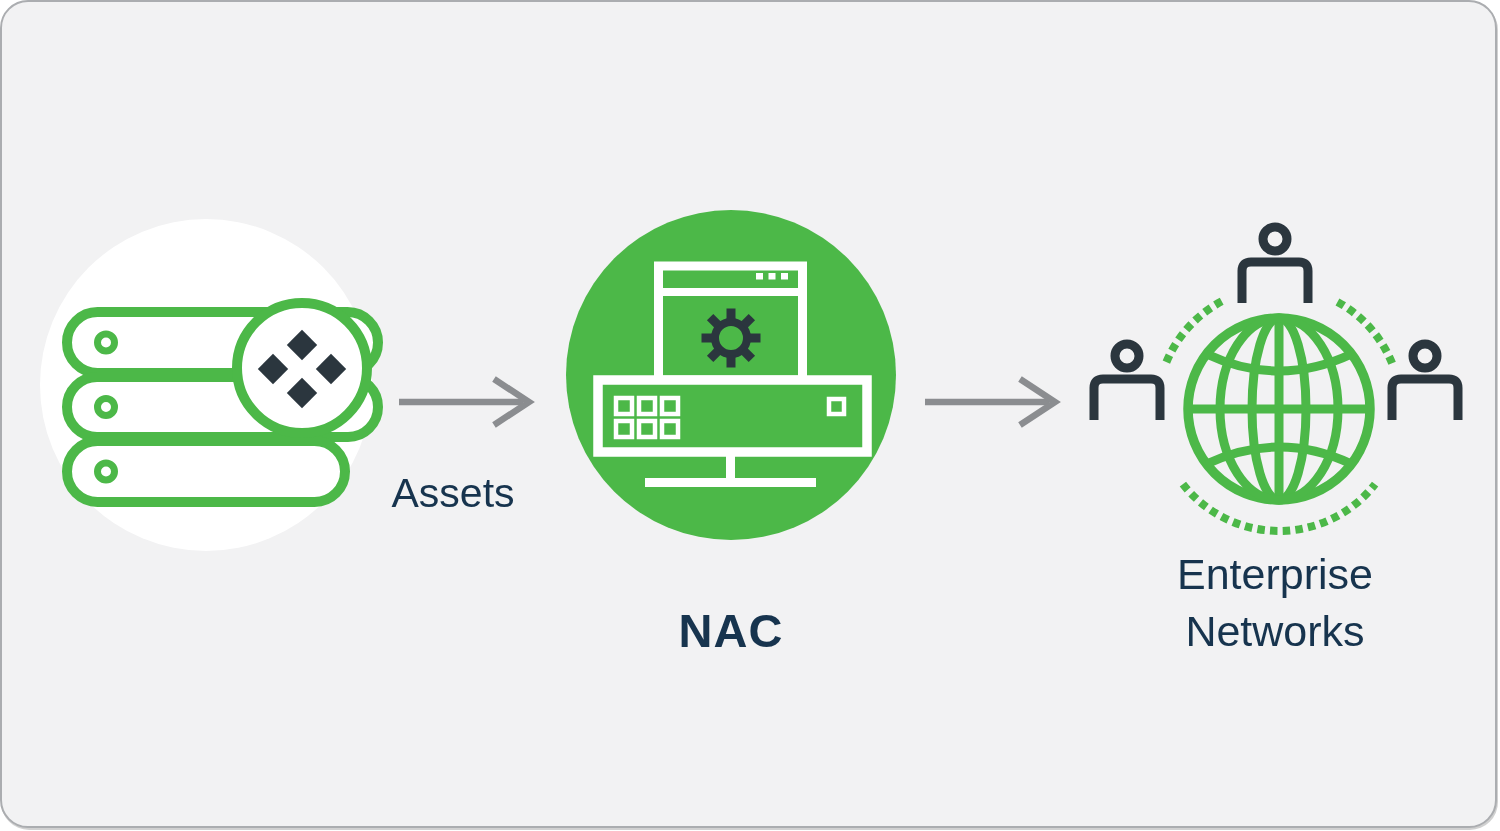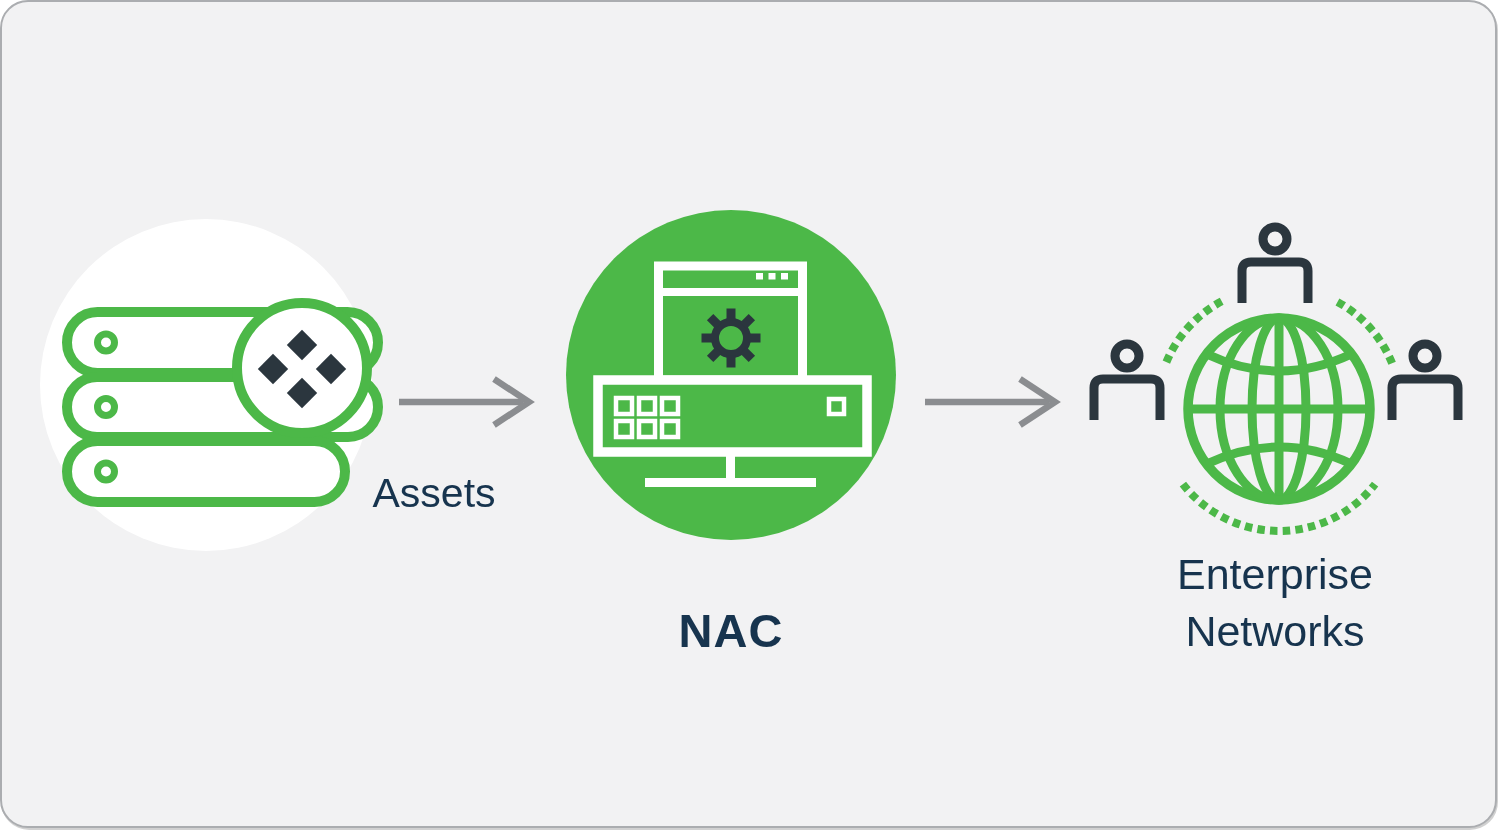--- a/index.html
+++ b/index.html
@@ -130,17 +130,17 @@
         <circle cx="1127" cy="356" r="12"></circle>
         <path d="M 1094,420 L 1094,388 Q 1094,379 1103,379 L 1151,379 Q 1160,379 1160,388 L 1160,420"></path>
       </g>
       <g class="s-dark" stroke-width="9">
         <circle cx="1425" cy="356" r="12"></circle>
         <path d="M 1392,420 L 1392,388 Q 1392,379 1401,379 L 1449,379 Q 1458,379 1458,388 L 1458,420"></path>
       </g>
     </g>
   </svg>
 
-  <div class="label step" style="left:434px;">Assets</div>
+  <div class="label step" style="left:453px;">Assets</div>
   <div class="label enterprise" style="left:1275px;">Enterprise
 Networks</div>
   <div class="label nac" style="left:731px;">NAC</div>
 </div>
 
 </body></html>

